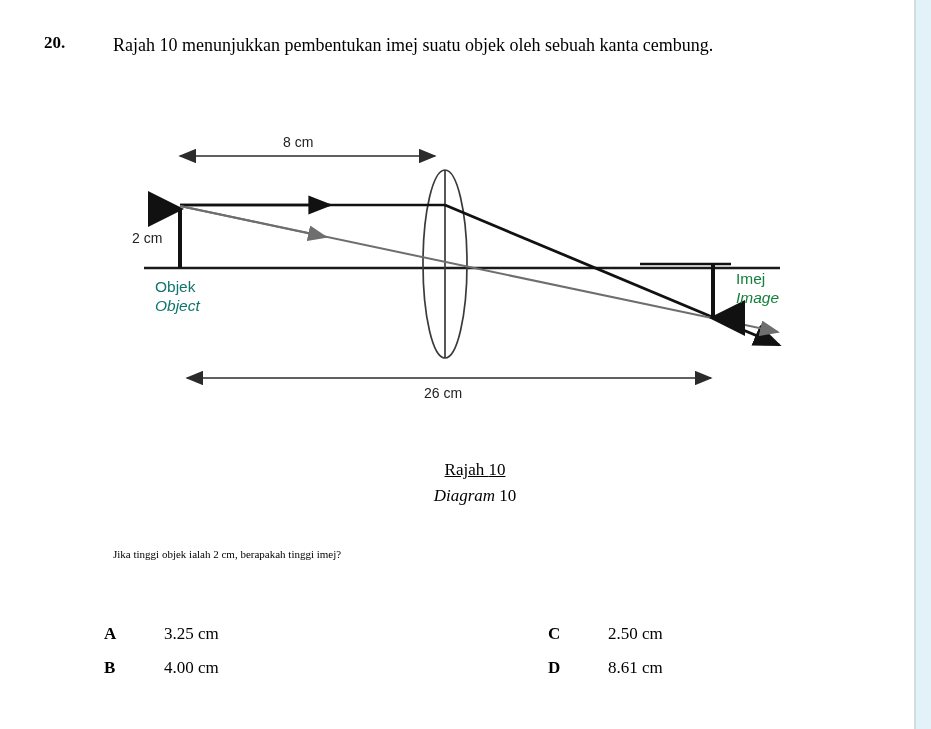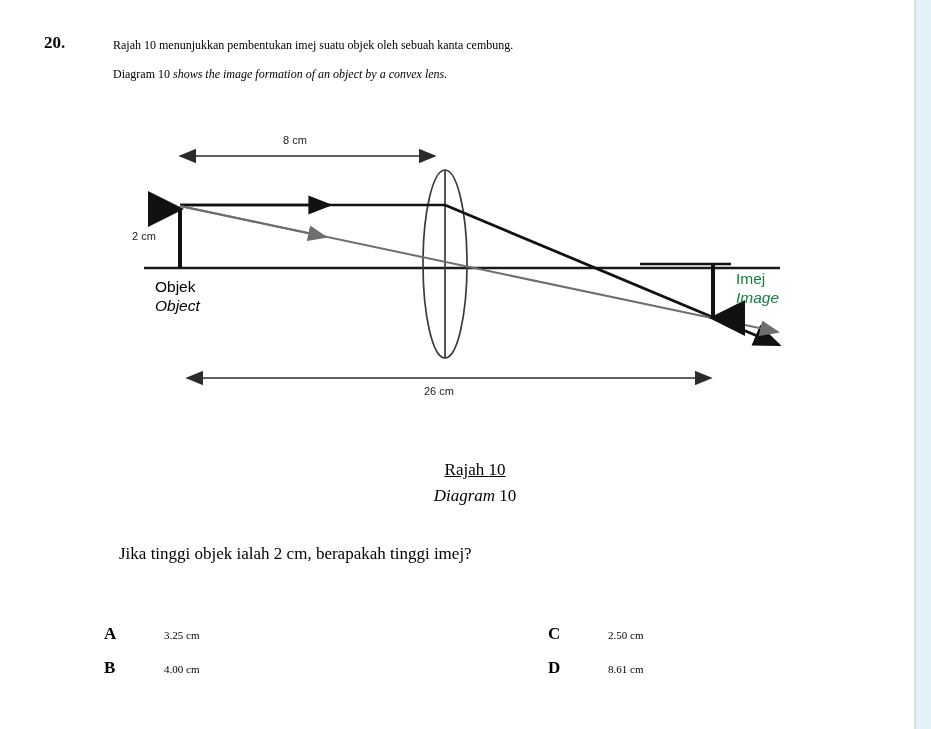--- a/index.html
+++ b/index.html
@@ -43,21 +43,21 @@
     font-size: 17px;
     font-weight: bold;
     font-family: "Liberation Serif", serif;
     letter-spacing: 0px;
   }
   .q-stem {
     position: absolute;
     left: 113px;
     top: 31px;
     width: 640px;
-    font-size: 12px;
+    font-size: 18px;
     line-height: 29px;
     font-family: "Liberation Serif", serif;
   }
   .q-stem .line-my { display: block; }
   .q-stem .line-en {
     display: block;
     font-style: italic;
   }
   .q-stem .line-en .kw { font-style: normal; }
 
@@ -68,36 +68,36 @@
     top: 0;
     width: 931px;
     height: 729px;
     pointer-events: none;
   }
   .diagram svg { display: block; }
 
   .dim-label {
     position: absolute;
     font-family: "Liberation Sans", sans-serif;
-    font-size: 11px;
+    font-size: 14px;
     color: #222;
     white-space: nowrap;
   }
   #dim-8cm  { left: 283px; top: 134px; }
   #dim-2cm  { left: 132px; top: 230px; }
   #dim-26cm { left: 424px; top: 385px; }
 
   .obj-label {
     position: absolute;
     left: 155px;
     top: 277px;
     font-family: "Liberation Sans", sans-serif;
     font-size: 15.5px;
     line-height: 19px;
-    color: #000000;
+    color: #0f766e;
   }
   .img-label {
     position: absolute;
     left: 736px;
     top: 269px;
     font-family: "Liberation Sans", sans-serif;
     font-size: 15.5px;
     line-height: 19px;
     color: #15803d;
   }
@@ -116,24 +116,24 @@
     font-family: "Liberation Serif", serif;
   }
   .caption .cap-my { display: block; text-decoration: underline; }
   .caption .cap-en { display: block; font-style: italic; }
   .caption .cap-en .kw { font-style: normal; }
   .caption .cap-my .kw { font-style: normal; }
 
   
   .prompt {
     position: absolute;
-    left: 119px;
+    left: 113px;
     top: 540px;
     width: 660px;
-    font-size: 17px;
+    font-size: 11px;
     line-height: 28px;
     font-family: "Liberation Serif", serif;
   }
   .prompt .p-my { display: block; }
   .prompt .p-en { display: block; font-style: italic; padding-left: 4px; }
 
   
   .options {
     position: absolute;
     left: 104px;
@@ -151,35 +151,34 @@
   }
   .opt-cell.left  { width: 444px; }
   .opt-letter {
     font-size: 17px;
     font-weight: bold;
     font-family: "Liberation Serif", serif;
     width: 60px;
     flex: none;
   }
   .opt-text {
-    font-size: 11px;
+    font-size: 17px;
     font-family: "Liberation Serif", serif;
   }
 </style>
 </head>
 <body>
 
 <div class="edge-line"></div>
 <div class="edge-strip"></div>
 
 <div class="q-number">20.</div>
 
 <div class="q-stem">
   <span class="line-my">Rajah 10 menunjukkan pembentukan imej suatu objek oleh sebuah kanta cembung.</span>
-  <span class="line-en"><span class="kw">Diagram</span><span class="kw"> 10 </span><span>shows the image formation of  an object by a convex lens.</span></span>
 </div>
 
 <div class="diagram">
   <svg width="931" height="729" viewBox="0 0 931 729" xmlns="http://www.w3.org/2000/svg">
     <defs>
       <marker id="ah-black" markerWidth="10" markerHeight="8" refX="9" refY="4" orient="auto">
         <path d="M0,0 L10,4 L0,8 z" fill="#111111"></path>
       </marker>
       <marker id="ah-black-start" markerWidth="10" markerHeight="8" refX="1" refY="4" orient="auto">
         <path d="M10,0 L0,4 L10,8 z" fill="#111111"></path>

